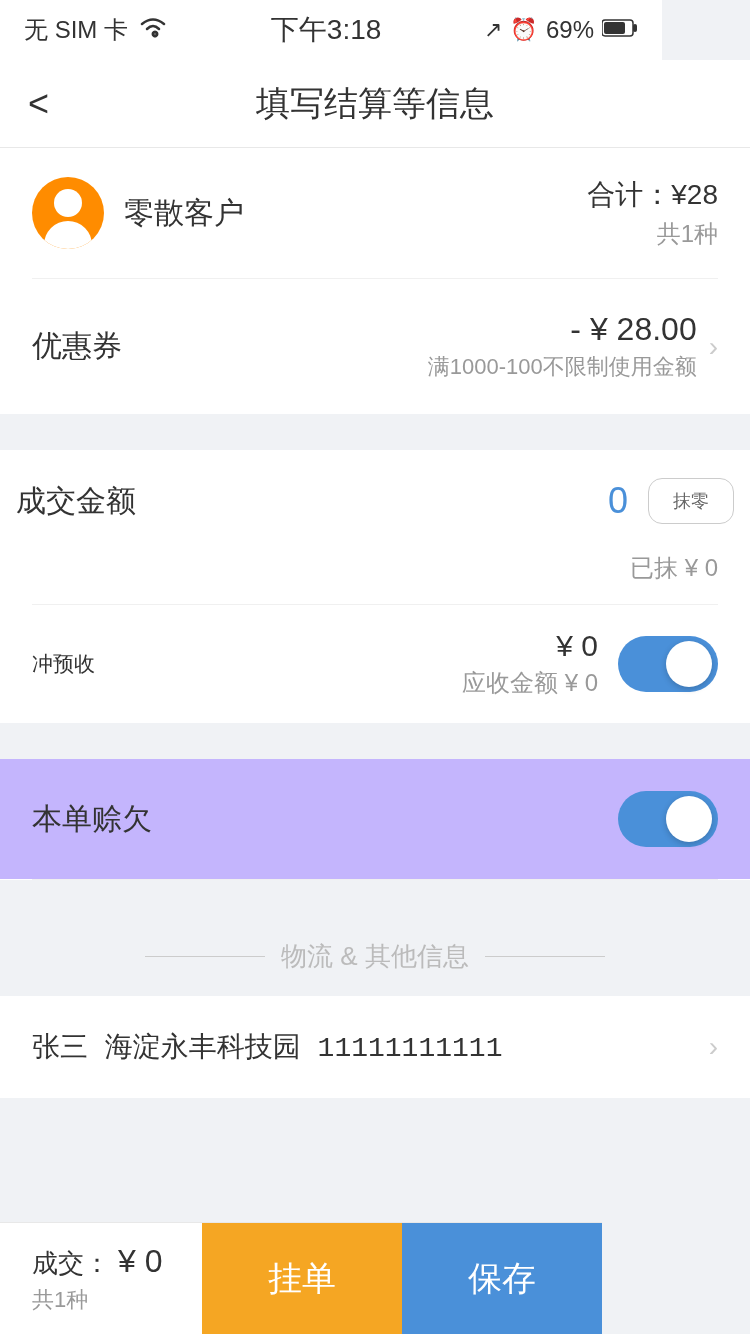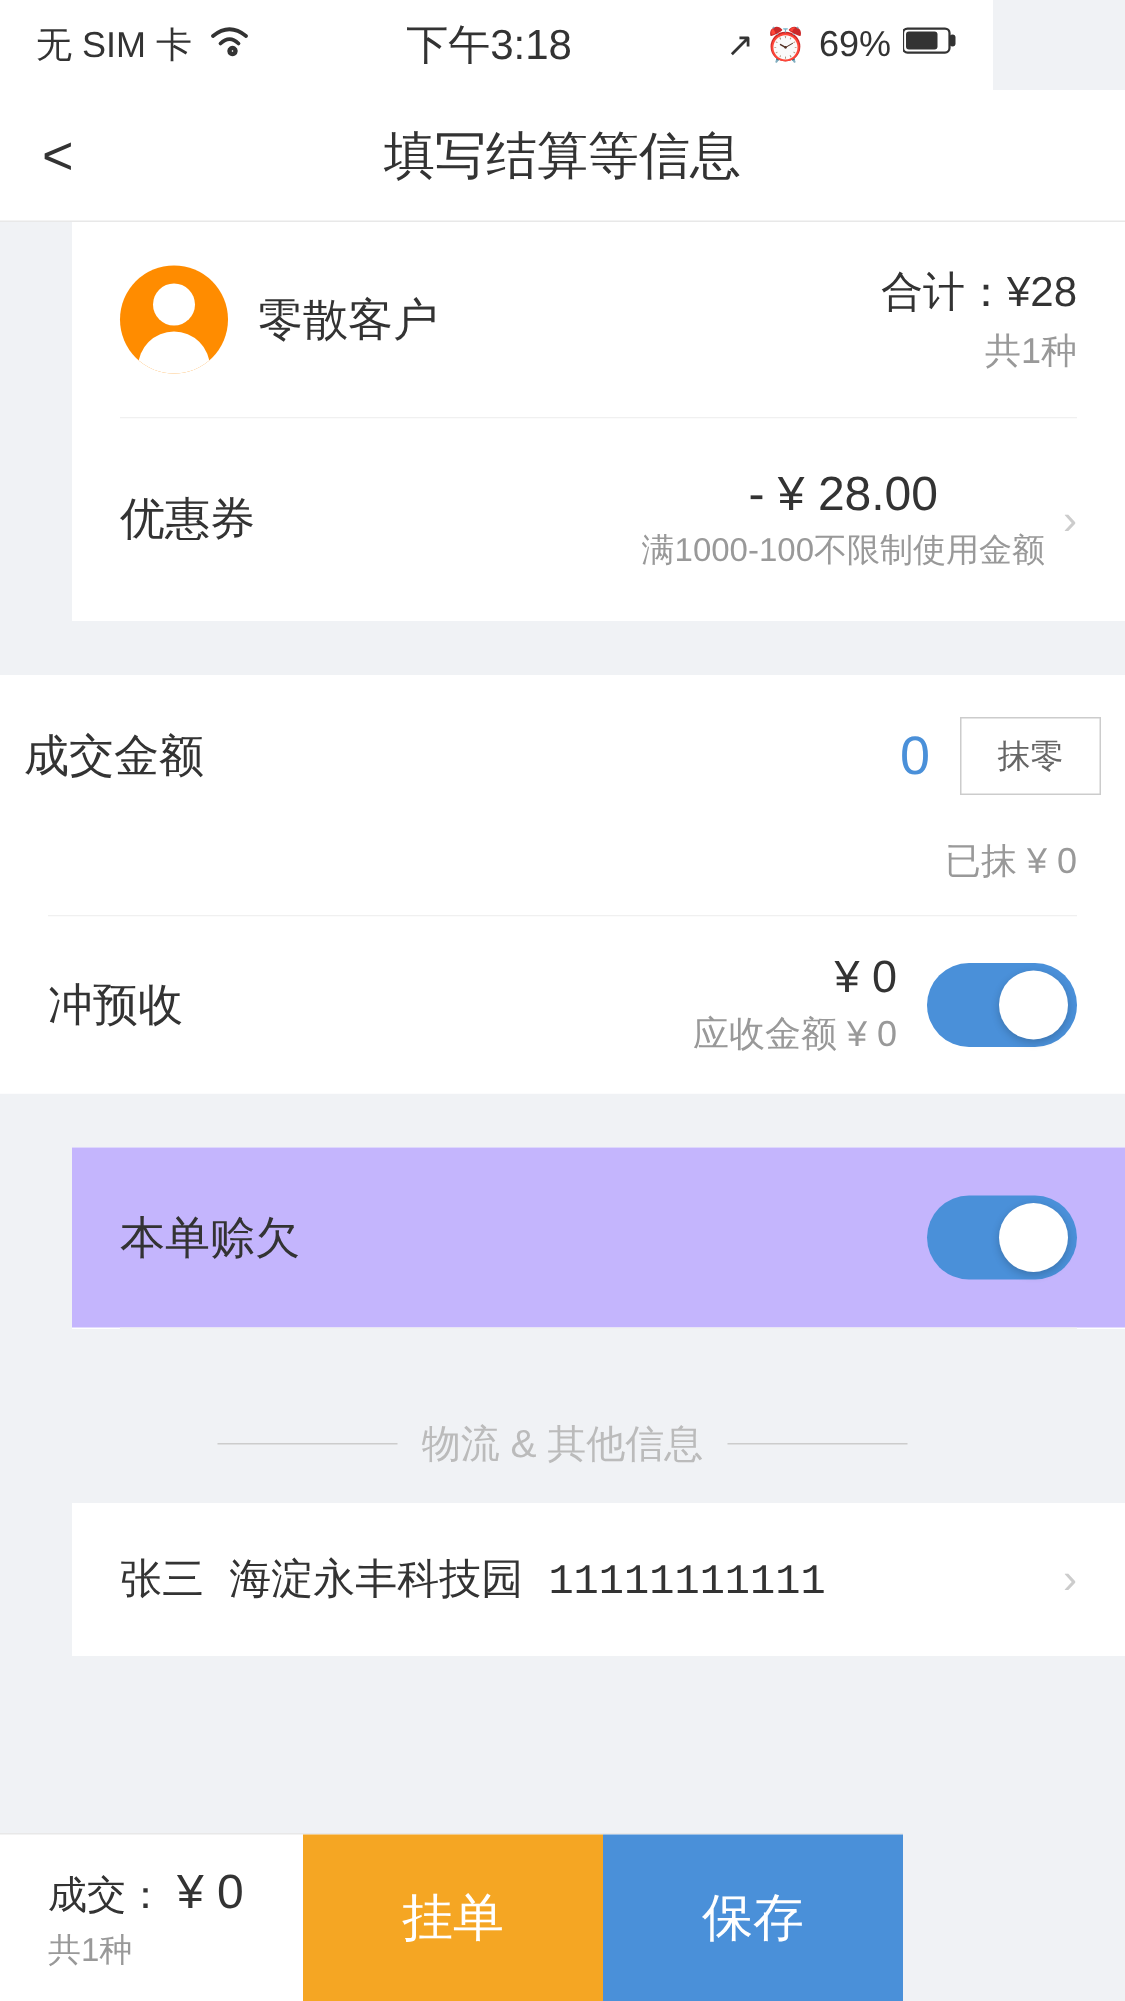--- a/index.html
+++ b/index.html
@@ -56,21 +56,20 @@
 
     
     .content {
       padding-bottom: 120px;
     }
 
     
     .section-white {
       background: #fff;
       margin-bottom: 16px;
-      margin-left: 48px;
     }
 
     
     .customer-row {
       display: flex;
       align-items: center;
       justify-content: space-between;
       padding: 28px 32px;
       background: #fff;
     }
@@ -144,21 +143,21 @@
     .coupon-label {
       font-size: 30px;
       color: #333;
     }
     .coupon-right {
       display: flex;
       align-items: center;
       gap: 12px;
     }
     .coupon-value-block {
-      text-align: center;
+      text-align: right;
     }
     .coupon-discount {
       font-size: 32px;
       color: #333;
       font-weight: 400;
     }
     .coupon-desc {
       font-size: 22px;
       color: #999;
       margin-top: 4px;
@@ -204,23 +203,23 @@
       font-size: 36px;
       color: #4a90d9;
       font-weight: 400;
       min-width: 40px;
       text-align: right;
     }
 
     
     .erase-btn {
       border: 1px solid #ccc;
-      border-radius: 0;
+      border-radius: 14px;
       padding: 10px 24px;
-      font-size: 22px;
+      font-size: 18px;
       color: #666;
       background: #fff;
       cursor: pointer;
     }
 
     .sub-text {
       font-size: 24px;
       color: #999;
       text-align: right;
       padding: 0 32px 20px;
@@ -228,21 +227,21 @@
 
     
     .prereceive-row {
       display: flex;
       align-items: center;
       justify-content: space-between;
       padding: 24px 32px;
       background: #fff;
     }
     .prereceive-label {
-      font-size: 30px;
+      font-size: 21px;
       color: #333;
     }
     .prereceive-right {
       display: flex;
       align-items: center;
       gap: 20px;
     }
     .prereceive-amount-block {
       text-align: right;
     }

